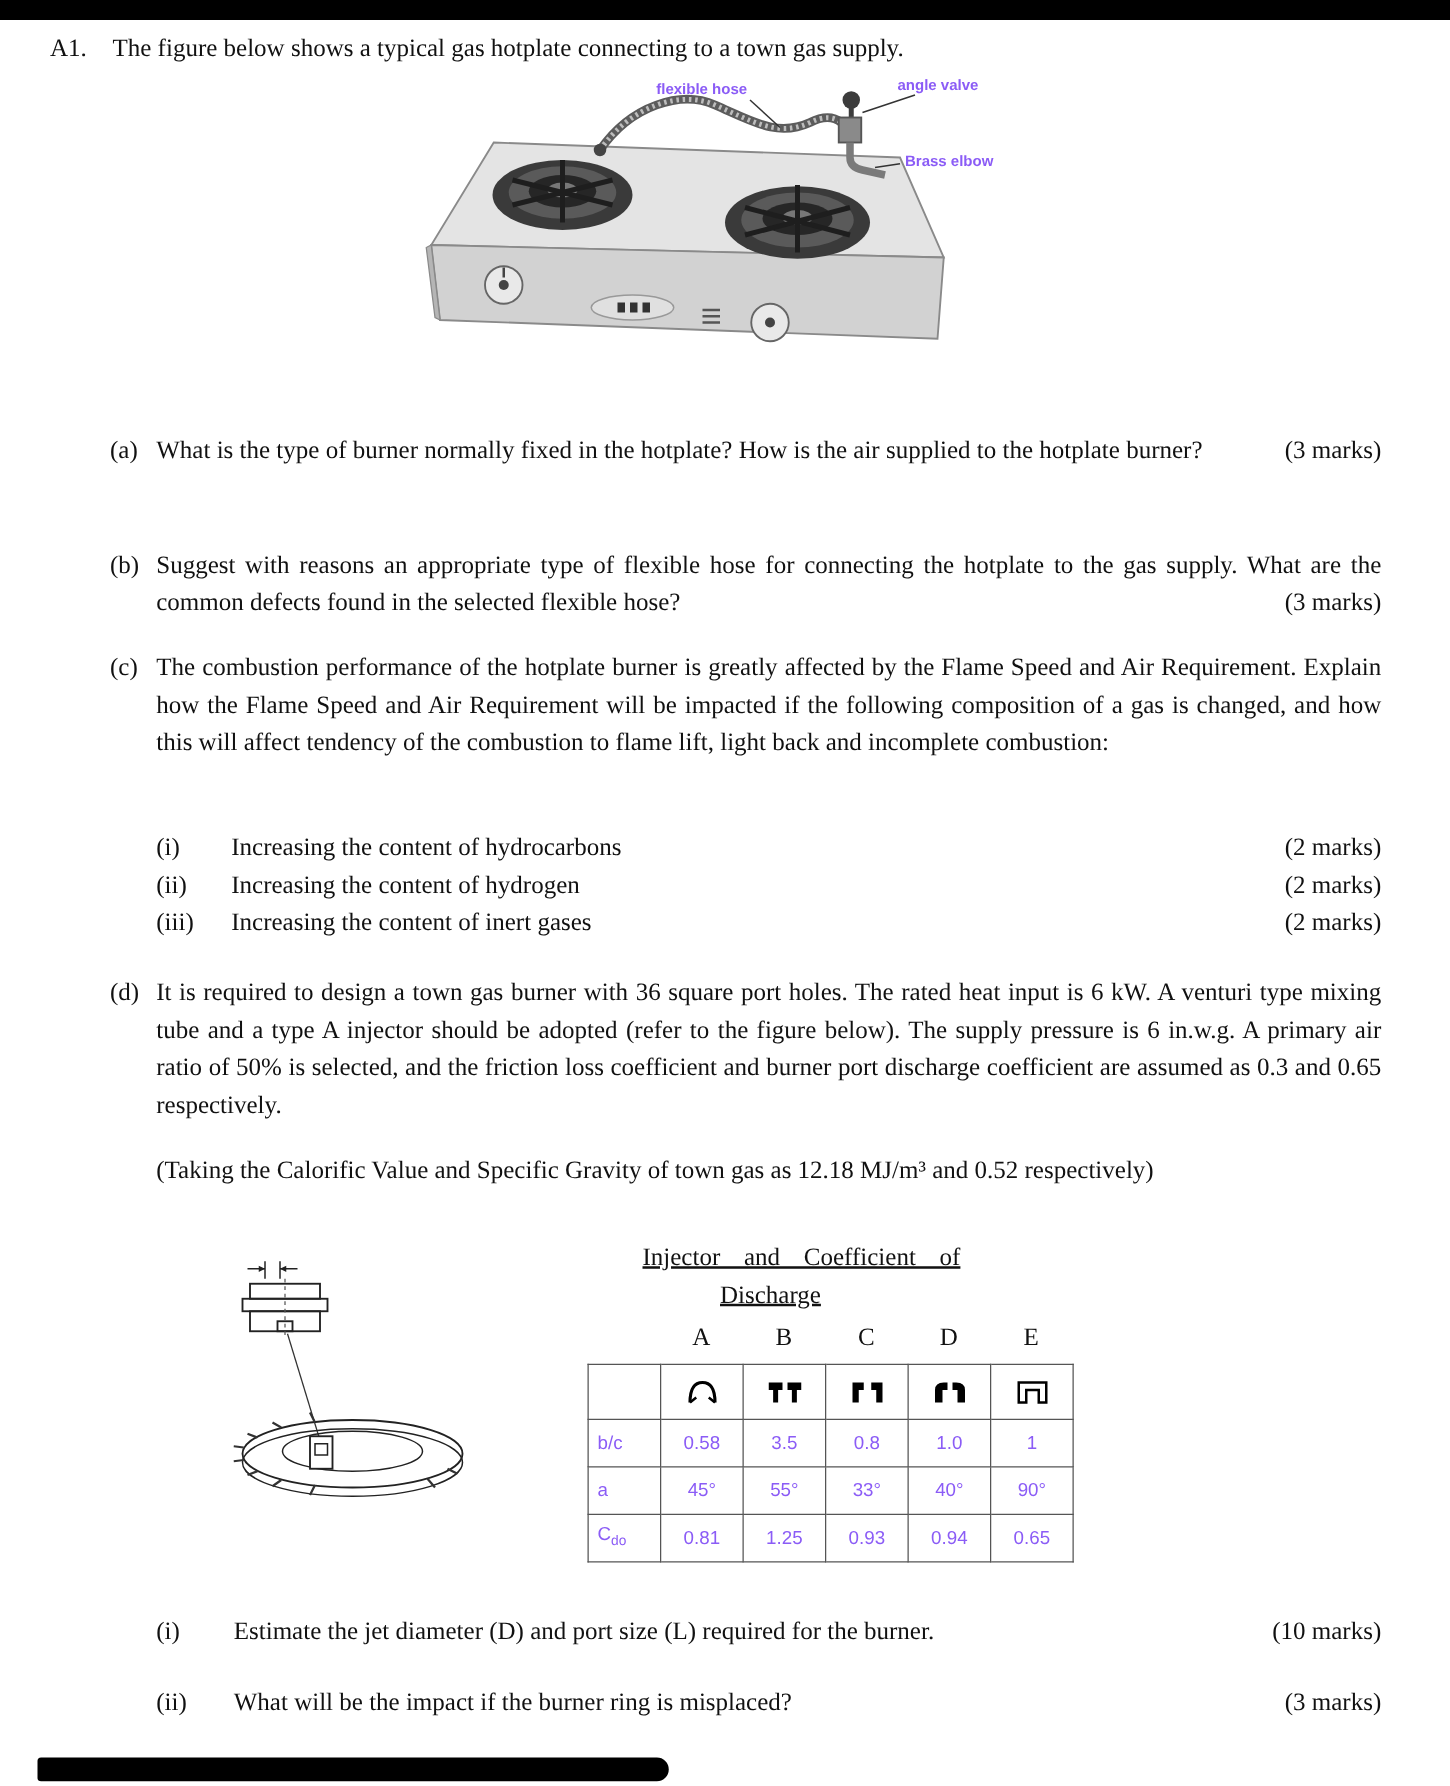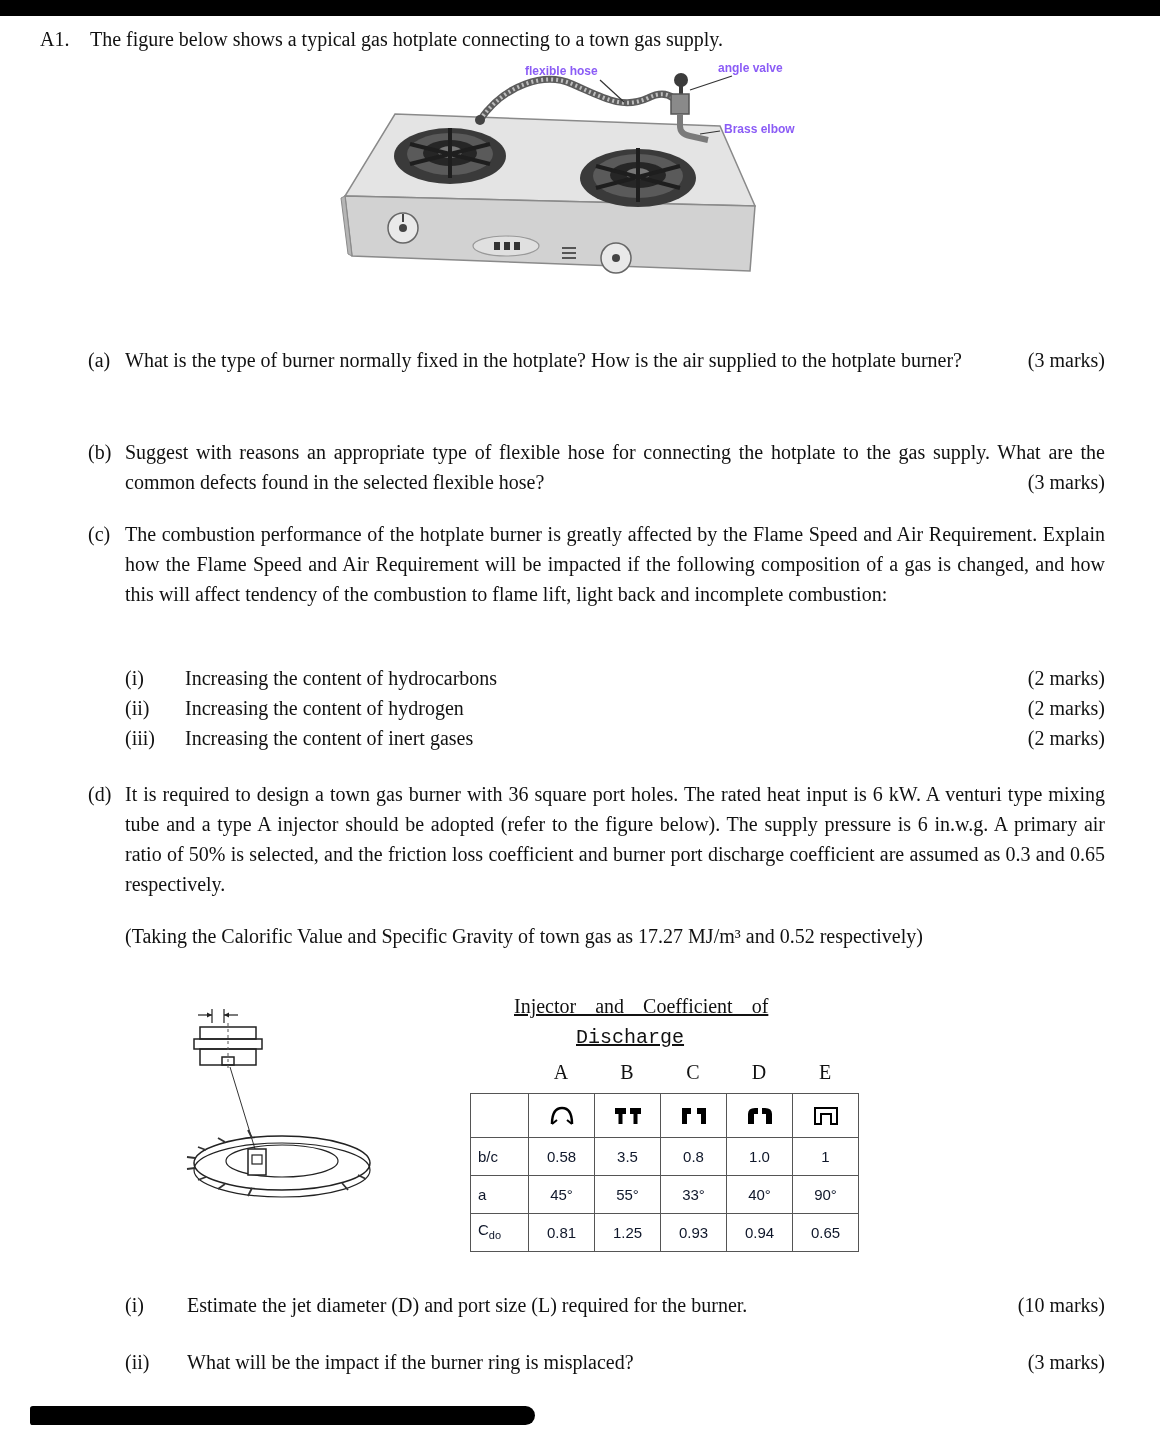--- a/index.html
+++ b/index.html
@@ -40,30 +40,30 @@
   .marks { float: right; margin-left: 14px; }
   .c-items { position: absolute; left: 125px; right: 55px; }
   .c-item { display: flex; }
   .ci-label { width: 60px; flex: none; }
   .ci-marks { margin-left: auto; }
   .taking { position: absolute; left: 125px; right: 55px; text-align: justify; }
   .figure2 { position: absolute; top: 1003px; left: 182px; width: 200px; height: 225px; }
   .table-area { position: absolute; top: 991px; left: 470px; width: 395px; }
   .tbl-title { font-size: 20px; line-height: 30px; margin-left: 44px; }
   .tbl-title .l1 { text-decoration: underline; word-spacing: 14px; }
-  .tbl-title .l2 { display: inline-block; margin-left: 62px; text-decoration: underline; font-family: Liberation Mono, monospace; }
+  .tbl-title .l2 { display: inline-block; margin-left: 62px; text-decoration: underline; }
   .col-letters { display: flex; margin-left: 58px; margin-top: 4px; margin-bottom: 6px; }
   .col-letters span { width: 66px; text-align: center; font-size: 20px; }
   table.grid { border-collapse: collapse; }
   table.grid td {
     border: 1.5px solid #555;
     width: 66px; height: 38px;
     text-align: center;
     font-family: "Liberation Sans", sans-serif;
-    font-size: 15px; color: #0f172a;
+    font-size: 15px; color: #8b5cf6;
   }
   table.grid td.lbl { width: 58px; text-align: left; padding-left: 7px; }
   table.grid tr.icon-row td { height: 44px; }
   table.grid td.lbl sub { font-size: 11px; }
   .final-item { position: absolute; left: 125px; right: 55px; display: flex; }
   .fi-label { width: 62px; flex: none; }
   .fi-marks { margin-left: auto; }
   svg { display: block; }
 </style>
 </head>
@@ -168,21 +168,21 @@
     </div>
   </div>
 
   <div class="part" style="top:779px;">
     <span class="part-label">(d)</span>
     <div class="part-body">
       <span>It is required to design a town gas burner with 36 square port holes. The rated heat input is 6 kW. A venturi type mixing tube and a type A injector should be adopted (refer to the figure below). The supply pressure is 6 in.w.g. A primary air ratio of 50% is selected, and the friction loss coefficient and burner port discharge coefficient are assumed as 0.3 and 0.65 respectively.</span>
     </div>
   </div>
 
-  <div class="taking" style="top:921px;">(Taking the Calorific Value and Specific Gravity of town gas as 17.27 MJ/m³ and 0.52 respectively)</div>
+  <div class="taking" style="top:921px;">(Taking the Calorific Value and Specific Gravity of town gas as 12.18 MJ/m³ and 0.52 respectively)</div>
 
   <div class="figure2">
     <svg width="200" height="225" viewBox="0 0 200 225">
 
       <line x1="30" y1="6" x2="30" y2="20" stroke="#222" stroke-width="1.2"></line>
       <line x1="42" y1="6" x2="42" y2="20" stroke="#222" stroke-width="1.2"></line>
       <line x1="16" y1="12" x2="30" y2="12" stroke="#222" stroke-width="1.2"></line>
       <polygon points="30,12 25,9.5 25,14.5" fill="#222"></polygon>
       <line x1="56" y1="12" x2="42" y2="12" stroke="#222" stroke-width="1.2"></line>
       <polygon points="42,12 47,9.5 47,14.5" fill="#222"></polygon>

